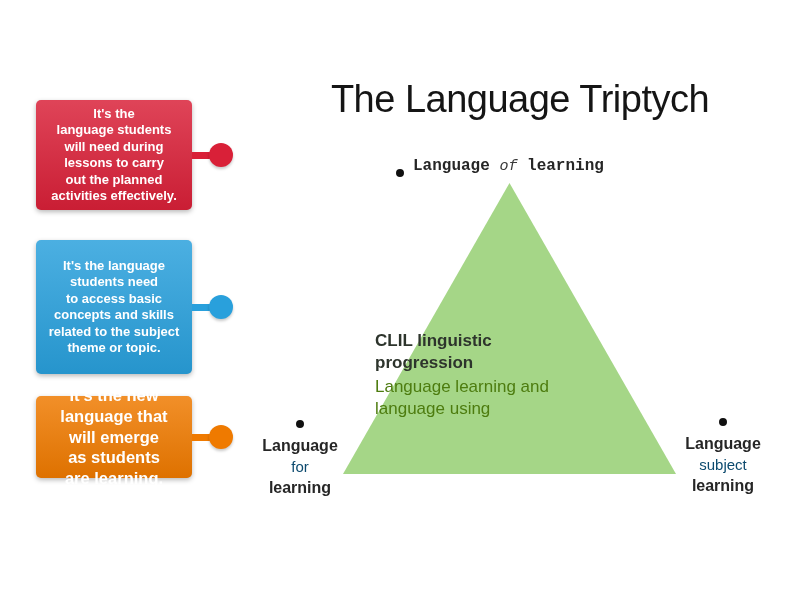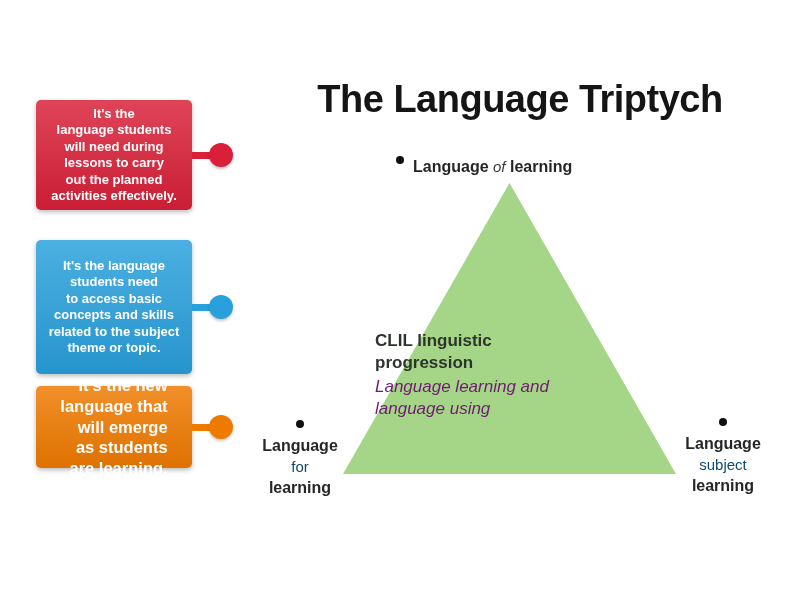--- a/index.html
+++ b/index.html
@@ -5,40 +5,40 @@
   * { margin:0; padding:0; box-sizing:border-box; }
   html,body { background:#fff; }
   body { font-family:"Liberation Sans", sans-serif; }
   .canvas {
     position:relative; width:800px; height:600px; background:#fff; overflow:hidden;
   }
 
   
   .page-title {
     position:absolute; left:240px; top:78px; width:560px;
-    text-align:center; font-size:38px; font-weight:700; color:#151515;
+    text-align:center; font-size:38px; font-weight:400; color:#151515;
     letter-spacing:-0.5px;
   }
 
   
   .answer-box {
     position:absolute; left:36px; width:156px;
     border-radius:5px;
     background-color:var(--c);
     background-image:linear-gradient(180deg, rgba(255,255,255,0.16), rgba(0,0,0,0.07));
     box-shadow:0 2px 5px rgba(0,0,0,0.28);
     display:flex; align-items:center; justify-content:center;
     color:#fff; text-align:center;
   }
   .answer-text { white-space:pre-line; font-weight:700; font-size:13px; line-height:1.27; padding:2px 4px; }
   .answer-text.large { font-size:16.5px; line-height:1.26; }
 
   .box-red    { top:100px; height:110px; }
   .box-blue   { top:240px; height:134px; }
-  .box-orange { top:386px; height:82px;text-align:right; }
+  .box-orange { top:396px; height:82px; }
 
   
   .pin-stem {
     position:absolute; left:100%; top:calc(50% - 3.5px);
     width:20px; height:7px; background-color:var(--c); border-radius:0 3px 3px 0;
   }
   .pin-knob {
     position:absolute; left:calc(100% + 17px); top:calc(50% - 12px);
     width:24px; height:24px; border-radius:50%;
     background-color:var(--c);
@@ -49,32 +49,32 @@
   .triangle {
     position:absolute; left:343px; top:183px; width:333px; height:291px;
     background:var(--tri);
     clip-path:polygon(50% 0, 100% 100%, 0 100%);
   }
   .tri-text {
     position:absolute; left:375px; top:330px; width:260px;
     color:#30372f;
   }
   .tri-heading { white-space:pre-line; font-size:17px; font-weight:700; line-height:22px; color:#2d342c; }
-  .tri-sub     { white-space:pre-line; font-size:17px; font-style:italic; line-height:22px; margin-top:2px; color:#701a75; }
+  .tri-sub     { white-space:pre-line; font-size:17px; line-height:22px; margin-top:2px; color:#4d7c0f; }
 
   
   .ring {
     width:8px; height:8px; border:4.5px solid #101010; border-radius:50%;
     background:#fff; flex:0 0 auto;
   }
 
   
   .label-top {
     position:absolute; left:396px; top:156px;
-    display:flex; align-items:flex-start; gap:9px;
+    display:flex; align-items:flex-end; gap:9px;font-family:Liberation Mono, monospace;
   }
   .label-top .words { font-size:16px; color:#262626; white-space:nowrap; }
 
   
   .label-stack {
     position:absolute; width:124px;
     display:flex; flex-direction:column; align-items:center;
     text-align:center; color:#262626;
   }
   .label-stack .ring { margin-bottom:7px; }

